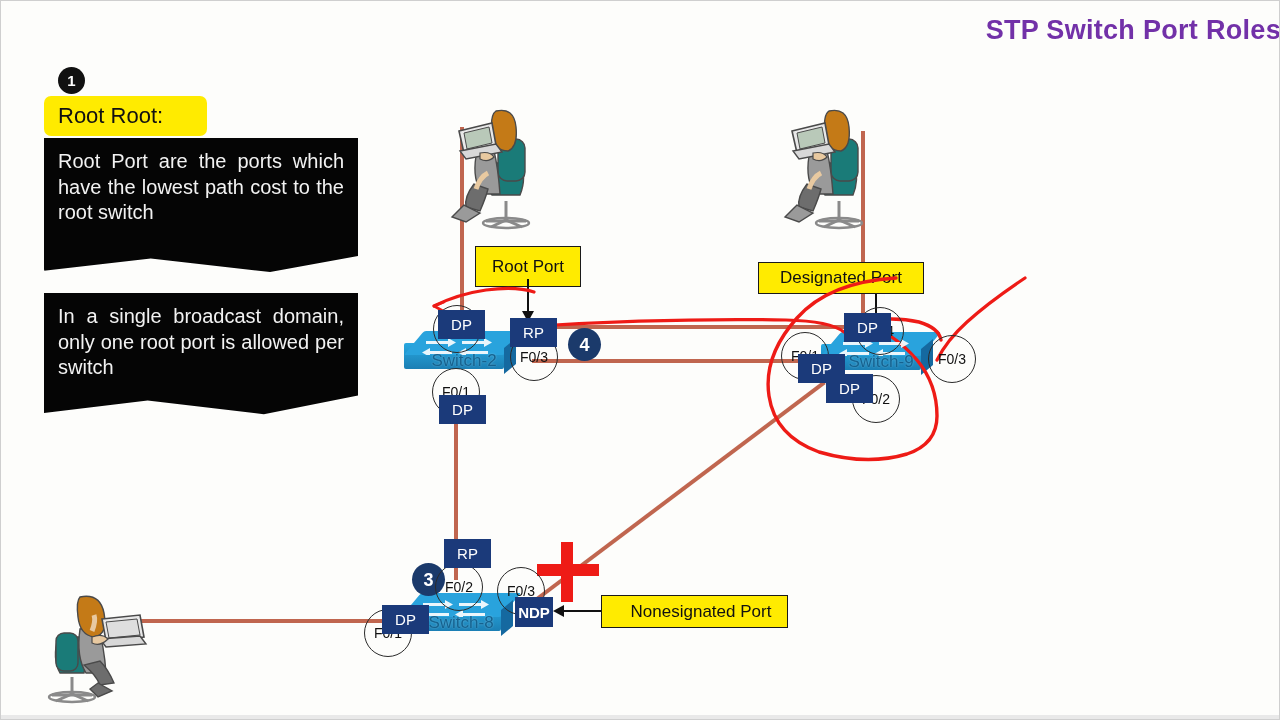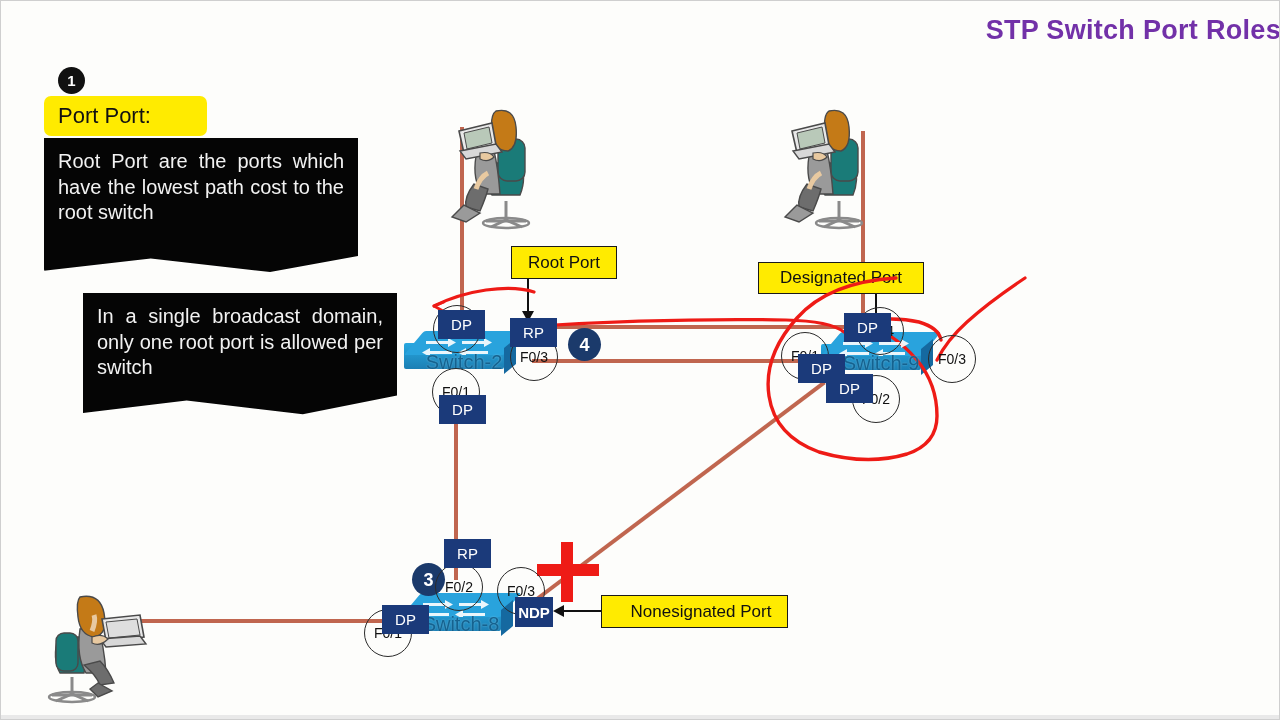--- a/index.html
+++ b/index.html
@@ -69,36 +69,35 @@
   #blackbox-1 {
     left: 43px; top: 137px;
     width: 314px; height: 134px;
     border-radius: 0 0 3px 3px;
     clip-path: polygon(0% 0%, 100% 0%, 100% 88%, 72% 100%, 34% 90%, 0% 99%);
   }
   #blackbox-2 {
     left: 43px; top: 292px;
     width: 314px; height: 125px;
     clip-path: polygon(0% 0%, 100% 0%, 100% 82%, 70% 97%, 33% 86%, 0% 96%);
-    margin-left: 39px;
   }
   .blackbox p { margin: 0; }
 
   
   .ylabel {
     position: absolute;
     background: #ffeb00;
     border: 1.5px solid #1a1a1a;
     display: flex; align-items: center; justify-content: center;
     font-size: 17px;
     color: #111;
     box-sizing: border-box;
     white-space: nowrap;
   }
-  #ylabel-rootport    { left: 474px; top: 245px; width: 106px; height: 33px; margin-left: 36px; }
+  #ylabel-rootport    { left: 474px; top: 245px; width: 106px; height: 41px; }
   #ylabel-designated  { left: 757px; top: 261px; width: 166px; height: 32px; }
   #ylabel-nondesig    { left: 600px; top: 594px; width: 187px; height: 33px; padding-left: 13px; }
 
   
   .arrow-line { position: absolute; background: #111; }
   .arrow-head {
     position: absolute; width: 0; height: 0;
   }
   .arrow-head-down {
     border-left: 6px solid transparent;
@@ -140,21 +139,21 @@
     left: 100px; top: 12px;
     width: 12px; height: 26px;
     background: #1569a0;
     transform: skewY(-40deg);
   }
   .switch .name {
     position: absolute;
     left: 8px; top: 20px;
     width: 104px;
     text-align: center;
-    font-size: 20px;
+    font-size: 17px;
     color: #15628f;
     font-weight: normal;
     z-index: 3;
     text-shadow: 0 0 2px rgba(255,255,255,0.35);
   }
   .sw-arrows { position: absolute; left: 14px; top: 4px; width: 92px; height: 20px; z-index: 2; }
 
   
   .portrole {
     position: absolute;
@@ -366,21 +365,21 @@
 
   <div class="ylabel" id="ylabel-designated">Designated Port</div>
   <div class="arrow-line" style="left:874px; top:293px; width:2px; height:33px;"></div>
   <div class="arrow-head arrow-head-down" style="left:869px; top:325px;"></div>
 
   <div class="ylabel" id="ylabel-nondesig">Nonesignated Port</div>
   <div class="arrow-line" style="left:563px; top:609px; width:37px; height:2px;"></div>
   <div class="arrow-head arrow-head-left" style="left:552px; top:604px;"></div>
 
   <div class="badge badge-black" id="badge-1">1</div>
-  <div id="rootport-tab">Port Port:</div>
+  <div id="rootport-tab">Root Root:</div>
   <div class="blackbox" id="blackbox-1">
     <p>Root Port are the ports which have the lowest path cost to the root switch</p>
   </div>
   <div class="blackbox" id="blackbox-2">
     <p>In a single broadcast domain, only one root port is allowed per switch</p>
   </div>
 
   <div class="badge badge-navy" id="badge-3">3</div>
   <div class="badge badge-navy" id="badge-4">4</div>
 

